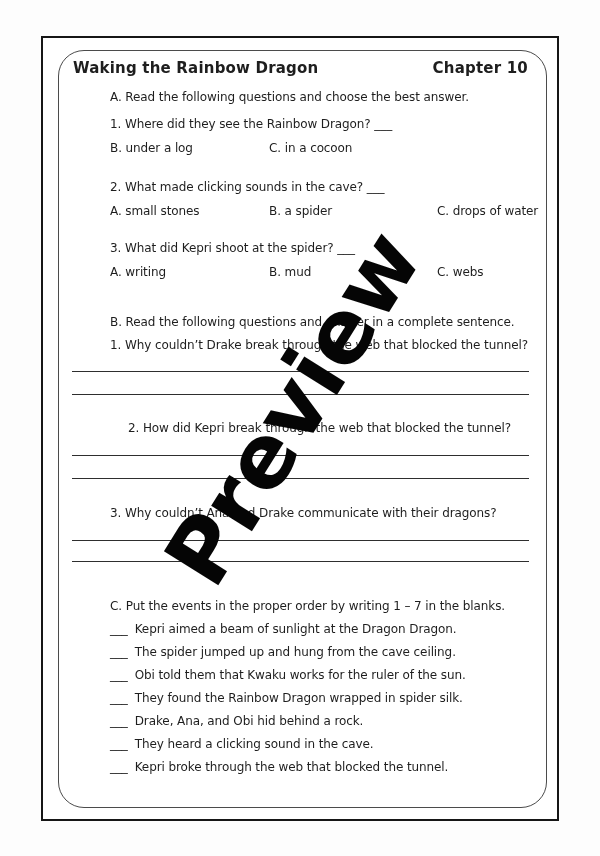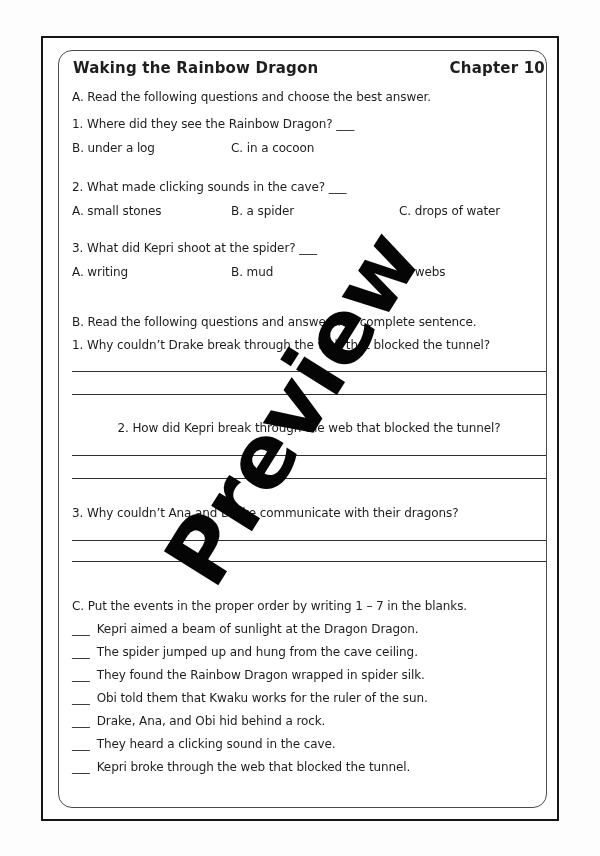--- a/index.html
+++ b/index.html
@@ -8,31 +8,31 @@
 
   .canvas { position:relative; width:600px; height:856px; background:#fdfdfd; }
 
   .page {
     position:absolute; left:41px; top:36px; width:518px; height:785px;
     background:#ffffff; border:2px solid #161616;
   }
 
   .inner {
     position:absolute; left:15px; top:12px; right:10px; bottom:11px;
-    border:1.5px solid #4b4b4b; border-radius:14px;
-    padding:8px 0 0 13px;
+    border:1.5px solid #4b4b4b; border-radius:26px;
+    padding:8px 17px 0 13px;
   }
 
   .title-row {
     display:flex; justify-content:space-between; align-items:baseline;
     font-size:15px; font-weight:bold; line-height:18px; letter-spacing:.2px;
     padding:0 1px;
   }
 
-  .txt { font-size:12px; line-height:15px; letter-spacing:-0.1px; white-space:nowrap; }
+  .txt { font-size:12px; line-height:15px; letter-spacing:-0.1px; white-space:nowrap;margin-left:38px; }
 
   .a-instr  { margin-top:13px; }
   .q1       { margin-top:12px; }
   .opts     { margin-top:9px; display:grid; grid-template-columns:159px 168px auto; }
   .q2       { margin-top:24px; }
   .q3       { margin-top:22px; }
   .b-instr  { margin-top:35px; }
   .bq       { margin-top:8px; }
   .bq2      { margin-top:26px;text-align:center; }
   .bq3      { margin-top:27px; }
@@ -105,24 +105,24 @@
       <div class="txt c-instr">C. Put the events in the proper order by writing 1 – 7 in the blanks.</div>
 
       <div class="c-list">
         <div class="txt c-item">
           <span class="blank">___</span><span>Kepri aimed a beam of sunlight at the Dragon Dragon.</span>
         </div>
         <div class="txt c-item">
           <span class="blank">___</span><span>The spider jumped up and hung from the cave ceiling.</span>
         </div>
         <div class="txt c-item">
-          <span class="blank">___</span><span>They found the Rainbow Dragon wrapped in spider silk.</span>
+          <span class="blank">___</span><span>Obi told them that Kwaku works for the ruler of the sun.</span>
         </div>
         <div class="txt c-item">
-          <span class="blank">___</span><span>Obi told them that Kwaku works for the ruler of the sun.</span>
+          <span class="blank">___</span><span>They found the Rainbow Dragon wrapped in spider silk.</span>
         </div>
         <div class="txt c-item">
           <span class="blank">___</span><span>Drake, Ana, and Obi hid behind a rock.</span>
         </div>
         <div class="txt c-item">
           <span class="blank">___</span><span>They heard a clicking sound in the cave.</span>
         </div>
         <div class="txt c-item">
           <span class="blank">___</span><span>Kepri broke through the web that blocked the tunnel.</span>
         </div>

